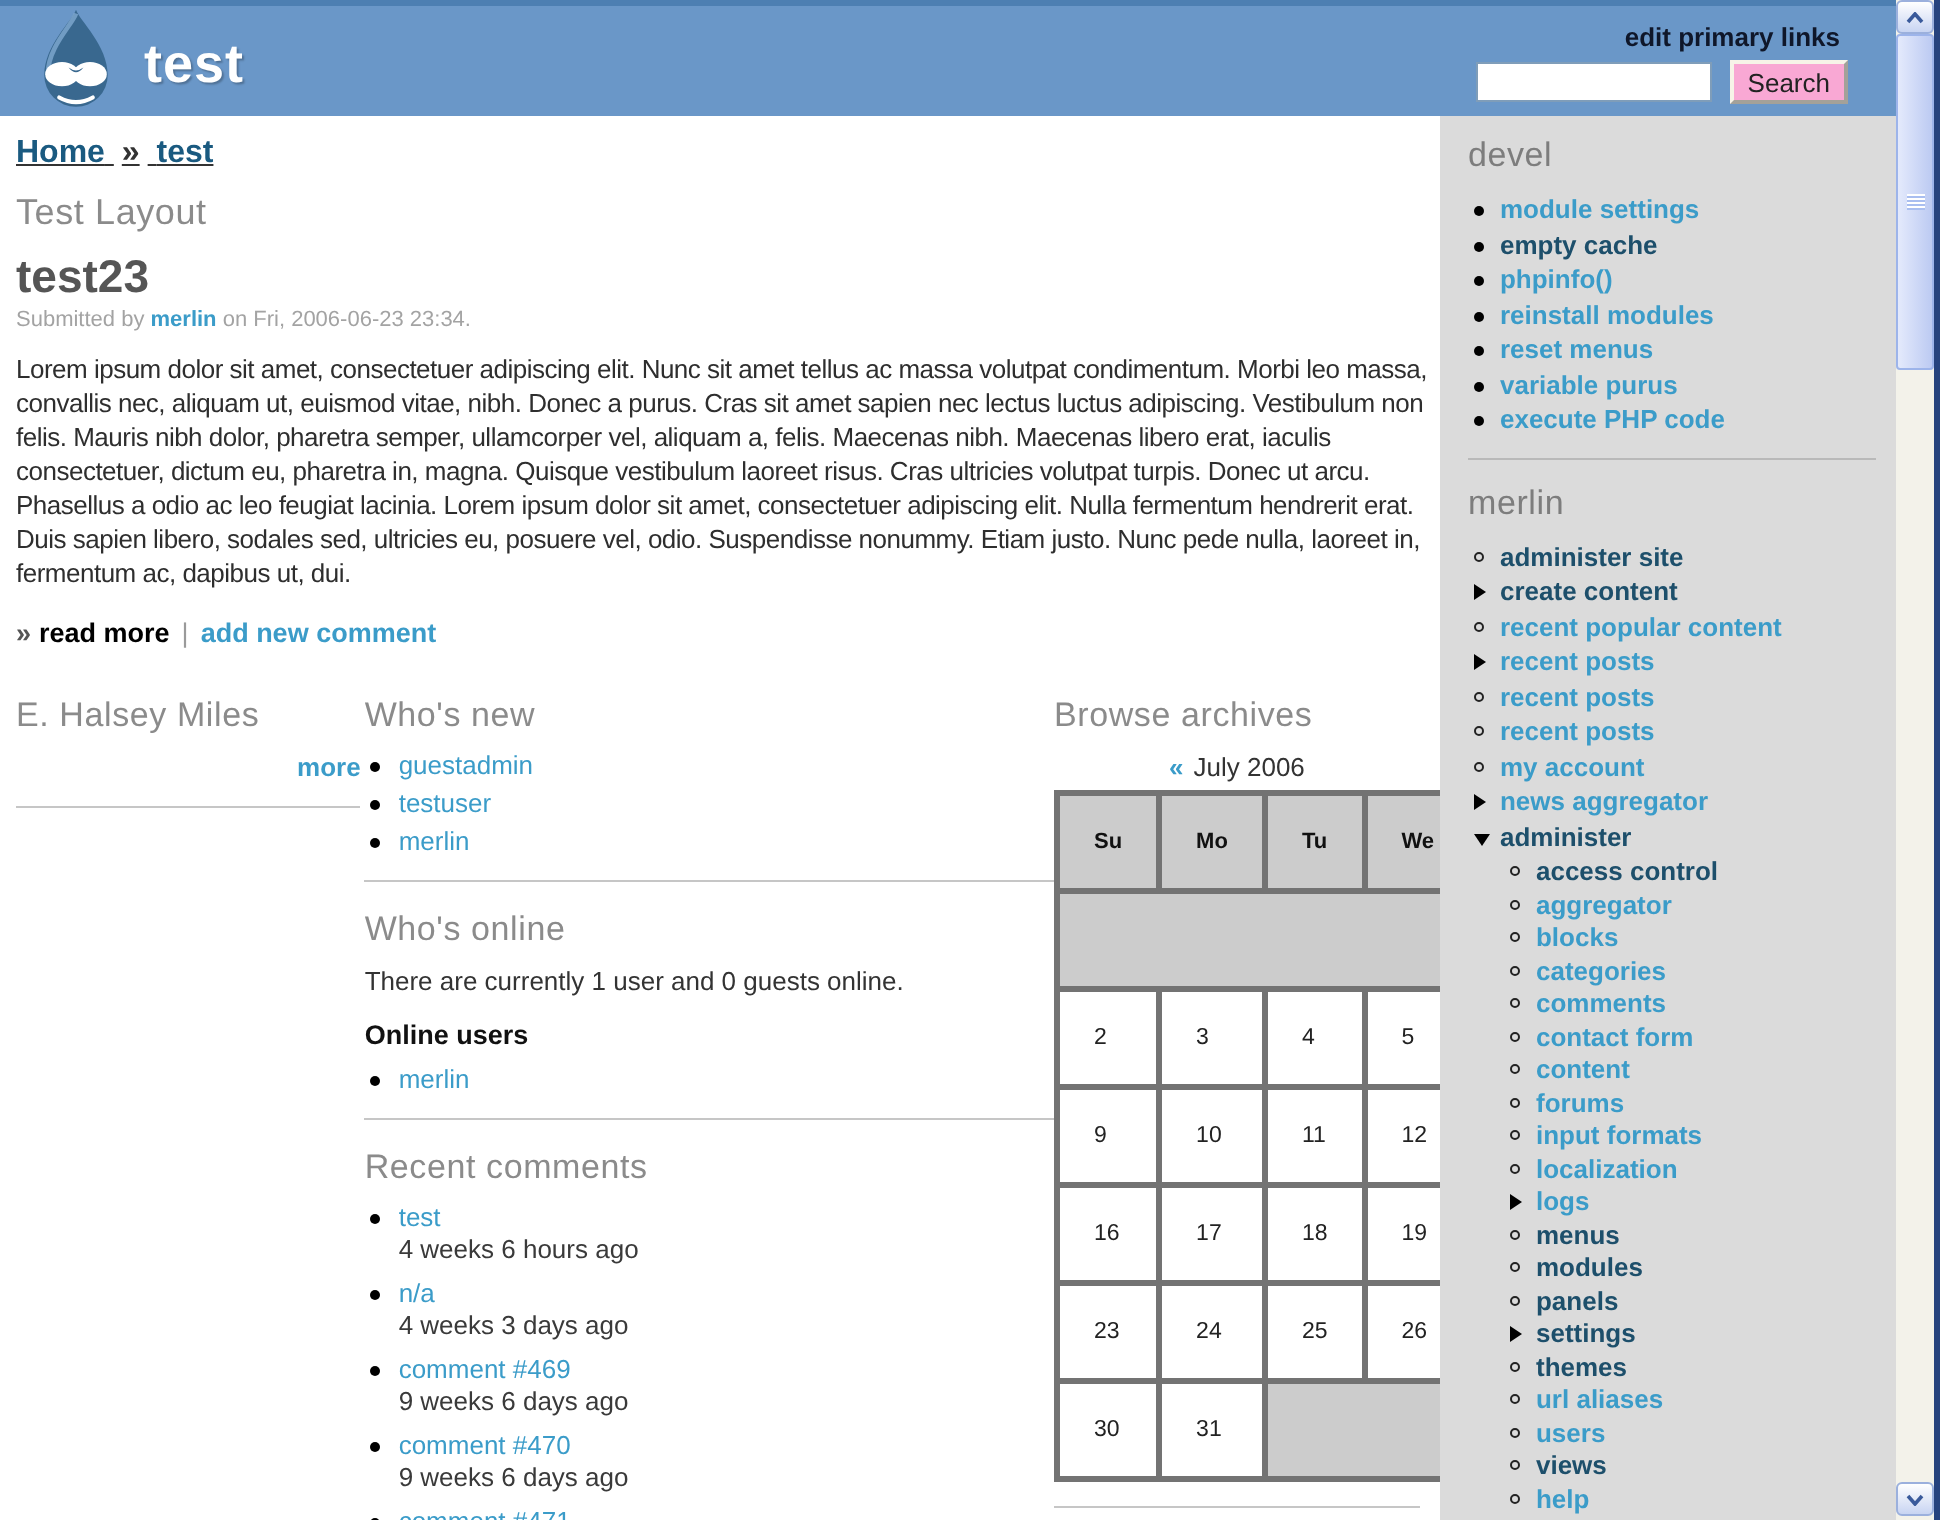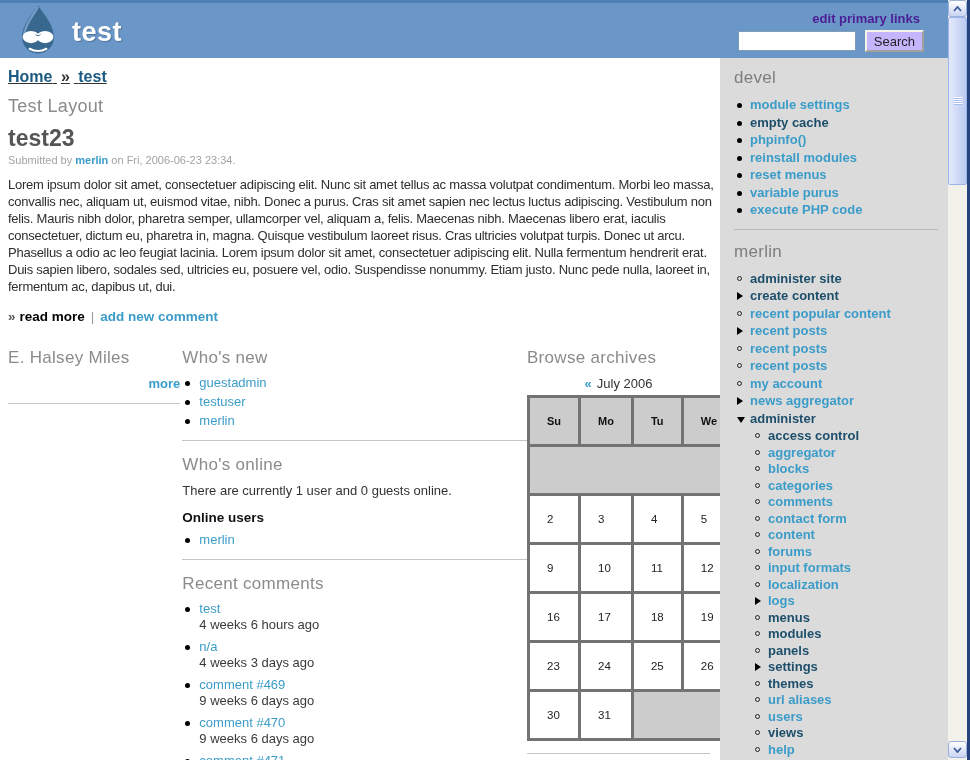--- a/index.html
+++ b/index.html
@@ -15,30 +15,30 @@
   .header {
     position:absolute; top:0; left:0; width:948px; height:58px;
     background:#6a97c8; border-top:3px solid #4d7fb2;
   }
   .logo { position:absolute; left:10px; top:0px; width:56px; height:56px; }
   .site-name {
     position:absolute; left:72px; top:14px; color:#fff; font-weight:bold;
     font-size:27px; letter-spacing:.5px; text-shadow:1px 1px 1px rgba(0,0,0,.25);
   }
   .edit-links {
-    position:absolute; top:8px; right:28px; color:#4c1d95; font-weight:bold; font-size:13px;
+    position:absolute; top:8px; right:28px; color:#0f172a; font-weight:bold; font-size:13px;
   }
   .search-wrap { position:absolute; top:27px; right:24px; }
   .search-input {
     width:118px; height:20px; border:1px solid #7f9db9; background:#fff;
     vertical-align:middle; font-size:12px; padding:1px 3px;
   }
   .search-btn {
     height:22px; margin-left:5px; vertical-align:middle;
-    background:#c4b5fd; border:2px outset #f7f4e8; font-size:13px; color:#222;
+    background:#f9a8d4; border:2px outset #f7f4e8; font-size:13px; color:#222;
     padding:0 7px; font-family:"Liberation Sans","DejaVu Sans",sans-serif;
   }
 
   
   .page { position:absolute; top:58px; left:0; width:948px; height:702px; display:flex; }
   .main { width:737px; padding:6px 10px 0 8px; overflow:hidden; }
   .sidebar { width:233px; background:#dbdbdb; padding:6px 8px 0 14px; overflow:hidden; }
 
   
   .breadcrumb { font-size:16px; font-weight:bold; margin:4px 0 10px 0;text-decoration:underline; }

